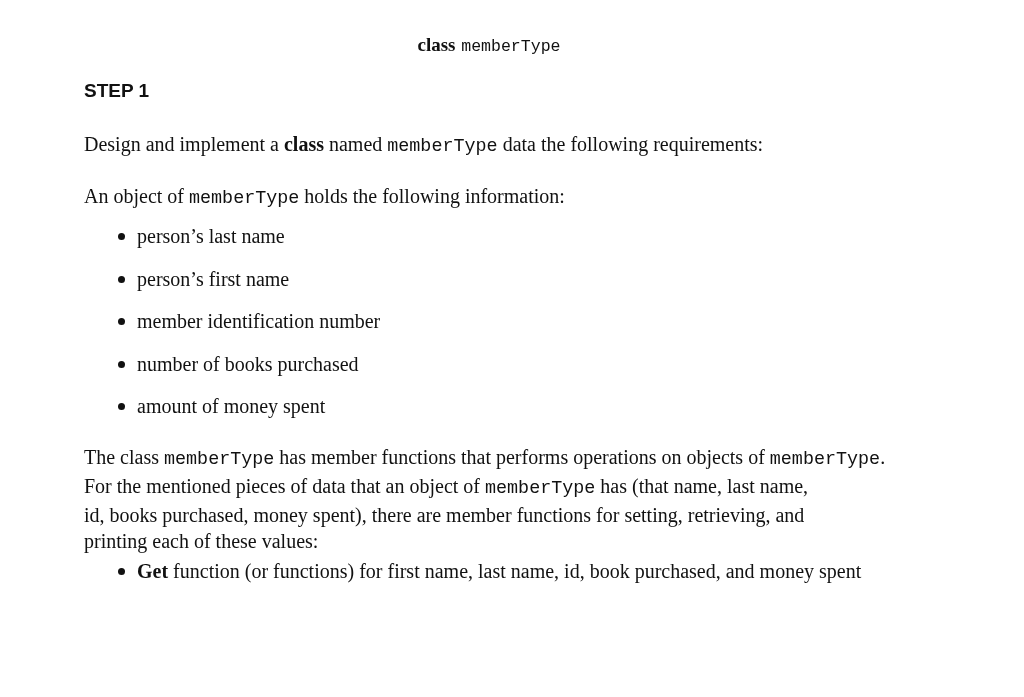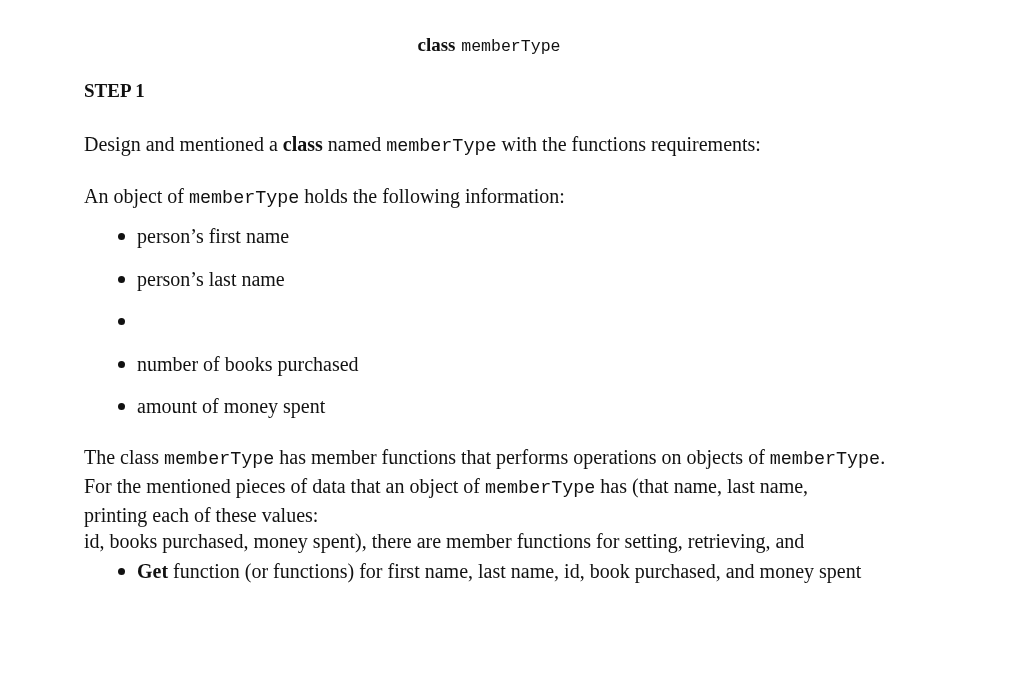--- a/index.html
+++ b/index.html
@@ -32,21 +32,21 @@
       width: 978px;
       text-align: center;
       font-size: 18px;
       line-height: 24px;
     }
     .title b { font-family: "Liberation Serif", serif; font-weight: bold; font-size: 19px; }
     .step {
       position: absolute;
       left: 84px;
       top: 79px;
-      font-family: Liberation Serif, serif;
+      font-family: Liberation Sans, sans-serif;
       font-weight: bold;
       font-size: 19px;
       line-height: 24px;
     }
     .para {
       position: absolute;
       left: 84px;
       font-family: "Liberation Serif", serif;
       font-size: 20px;
       line-height: 26px;
@@ -88,39 +88,39 @@
 <div class="page">
 
   <div class="title">
     <b>class</b>
     <span class="mono">memberType</span>
   </div>
 
   <div class="step">STEP 1</div>
 
   <div class="para" style="top:131px;">
-    <span>Design and mentioned a </span><b>class</b><span> named </span><span class="mono">memberType</span><span> with the functions requirements:</span>
+    <span>Design and implement a </span><b>class</b><span> named </span><span class="mono">memberType</span><span> data the following requirements:</span>
   </div>
 
   <div class="para" style="top:183px;text-align:center;">
     <span>An object of </span><span class="mono">memberType</span><span> holds the following information:</span>
   </div>
 
   <ul class="bullets info-list" style="top:223px;">
+    <li><span class="dot"></span><span>person’s last name</span></li>
     <li><span class="dot"></span><span>person’s first name</span></li>
-    <li><span class="dot"></span><span>person’s last name</span></li>
-    <li><span class="dot"></span></li>
+    <li><span class="dot"></span><span>member identification number</span></li>
     <li><span class="dot"></span><span>number of books purchased</span></li>
     <li><span class="dot"></span><span>amount of money spent</span></li>
   </ul>
 
   <div class="para p3" style="top:444px;">
     <span class="line"><span>The class </span><span class="mono">memberType</span><span> has member functions that performs operations on objects of </span><span class="mono">memberType</span><span>.</span></span>
     <span class="line"><span>For the mentioned pieces of data that an object of </span><span class="mono">memberType</span><span> has (that name, last name,</span></span>
+    <span class="line">id, books purchased, money spent), there are member functions for setting, retrieving, and</span>
     <span class="line">printing each of these values:</span>
-    <span class="line">id, books purchased, money spent), there are member functions for setting, retrieving, and</span>
   </div>
 
   <ul class="bullets func-list" style="top:558px;">
     <li><span class="dot"></span><b>Get</b><span> function (or functions) for first name, last name, id, book purchased, and money spent</span></li>
   </ul>
 
 </div>
 
 </body></html>

